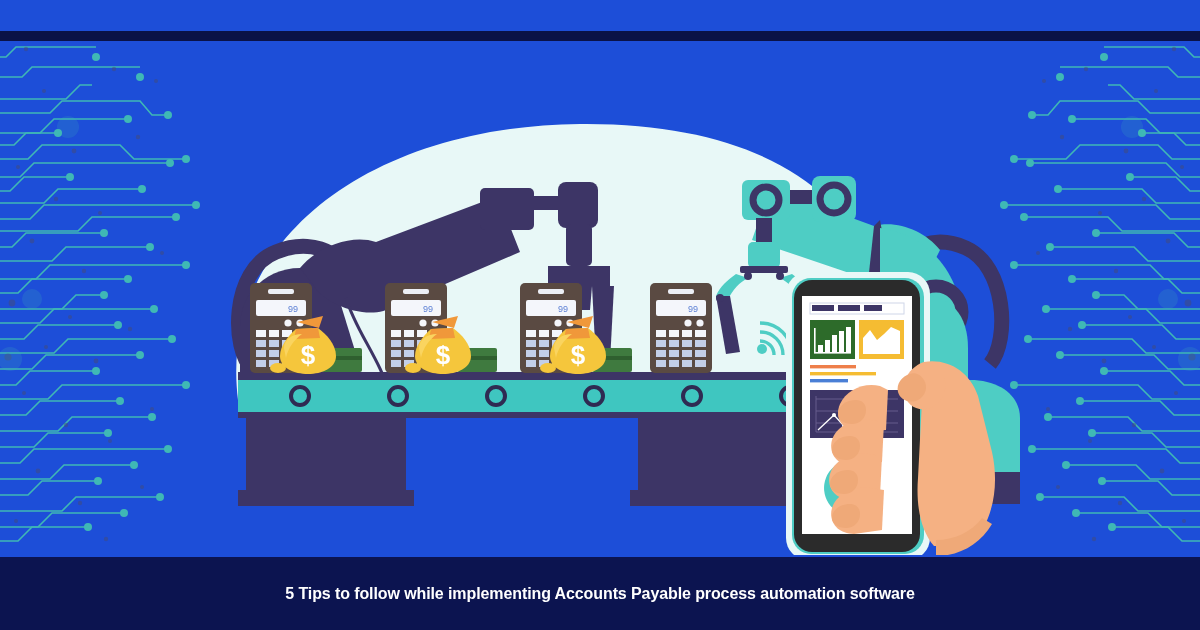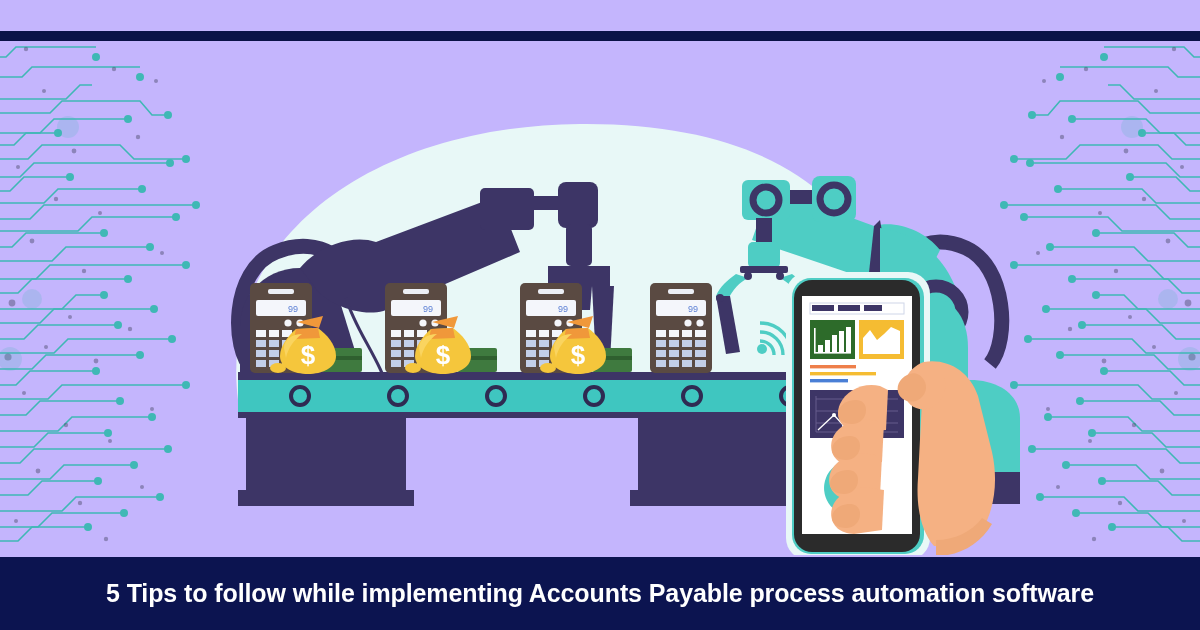--- a/index.html
+++ b/index.html
@@ -2,36 +2,36 @@
 <html><head>
 <meta charset="utf-8">
 <style>
   * { margin:0; padding:0; box-sizing:border-box; }
   html,body { width:1200px; height:630px; overflow:hidden; }
   body {
     font-family:"Liberation Sans", sans-serif;
     background:#ffffff;
     position:relative;
   }
-  #stage { position:absolute; inset:0; width:1200px; height:630px; background:#c4b5fd; }
+  #stage { position:absolute; inset:0; width:1200px; height:630px; background:#1d4ed8; }
 
   .top-rule { position:absolute; left:0; top:31px; width:1200px; height:10px; background:#0a1247; }
 
   .circuit { position:absolute; top:41px; height:512px; width:250px; overflow:hidden; }
   .circuit.left  { left:0; }
   .circuit.right { right:0; }
 
   .illustration { position:absolute; left:180px; top:100px; width:840px; height:455px; }
 
   .bottom-banner {
     position:absolute; left:0; bottom:0; width:1200px; height:73px;
     background:#0c1450; display:flex; align-items:center; justify-content:center;
   }
   .banner-text {
-    color:#ffffff; font-size:25px; font-weight:bold;
+    color:#ffffff; font-size:16px; font-weight:bold;
     letter-spacing:-0.1px; text-align:left; white-space:nowrap;
   }
 </style>
 </head>
 <body>
 
 <div id="stage">
 
   <div class="top-rule"></div>
 

